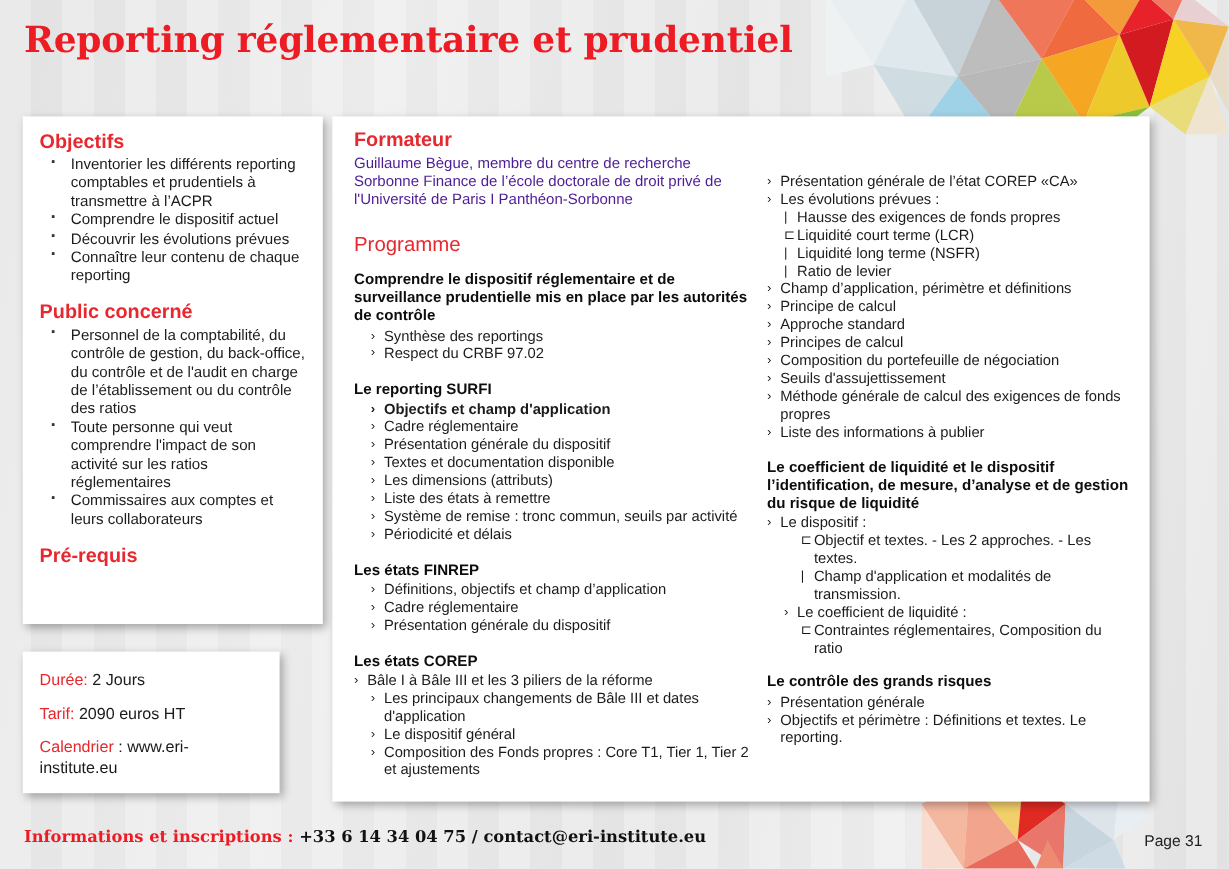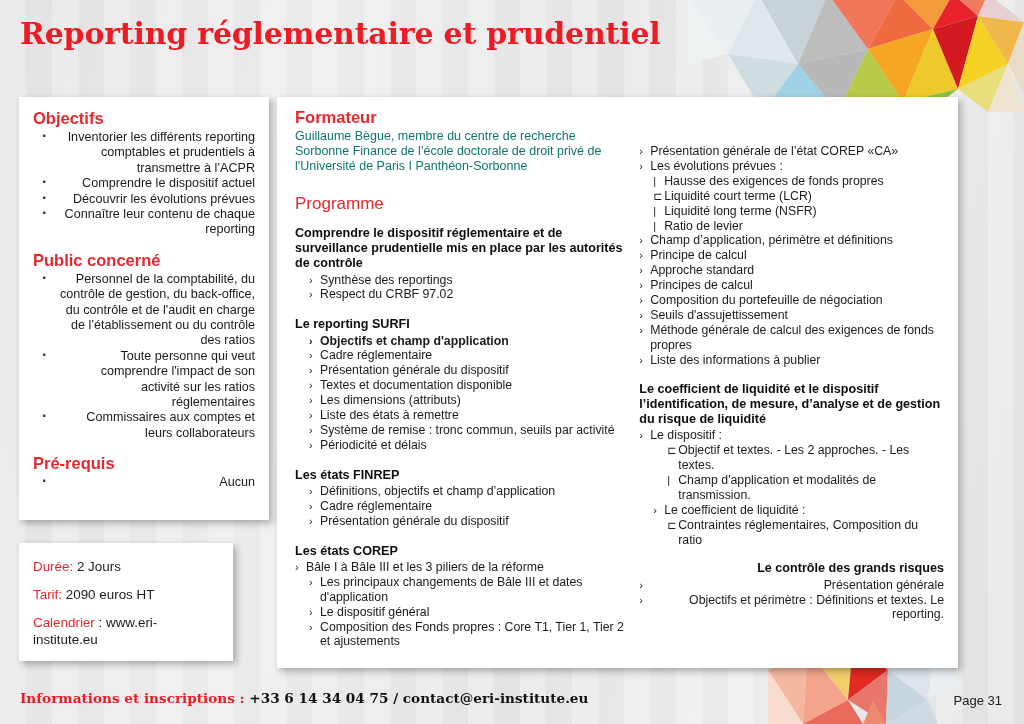--- a/index.html
+++ b/index.html
@@ -56,21 +56,21 @@
 
   
   .sec-head {
     color: #e8282f;
     font-size: 16.5px;
     font-weight: bold;
     margin: 0 0 2px 0;
     line-height: 1.15;
   }
   .left-inner { padding: 12px 14px 0 14px; }
-  ul.dots { list-style: none; margin: 0 0 0 0; padding: 0; text-align: right; }
+  ul.dots { list-style: none; margin: 0 0 0 0; padding: 0; }
   ul.dots > li {
     position: relative;
     padding-left: 26px;
     font-size: 12.6px;
     line-height: 15.4px;
     color: #1b1b1b;
     margin-bottom: 0px;
   }
   ul.dots > li::before {
     content: "\00B7";
@@ -88,21 +88,21 @@
   
   .main-cols {
     display: flex;
     padding: 11px 14px 0 18px;
     height: 100%;
   }
   .col-mid  { width: 350px; padding-right: 8px; }
   .col-right { width: 310px; padding-top: 36px; }
 
   .formateur-body {
-    font-size: 12.5px; line-height: 15.1px; color: #0f766e;
+    font-size: 12.5px; line-height: 15.1px; color: #4c1d95;
     margin: 0 0 0 0;
   }
   .prog-head {
     color: #e8282f; font-size: 17px; margin: 21px 0 12px 0; line-height: 1.1;
   }
   .blk-head {
     font-weight: bold; font-size: 12.6px; line-height: 15.2px;
     color: #0d0d0d; margin: 0 0 1px 0;
   }
   .blk { margin-bottom: 15px; }
@@ -119,21 +119,21 @@
   ul.chev > li > .mk {
     position: absolute; left: 0; top: 0;
     font-size: 11px; color: #1b1b1b;
   }
   ul.chev.ind1 { margin-left: 14px; }
   ul.chev.ind2 { margin-left: 28px; }
   ul.chev.ind0 { margin-left: 0px; }
   li.bold { font-weight: bold; }
 
   .right-blk { margin-bottom: 14px; }
-  .right-blk:last-child { margin-bottom: 0; text-align: right; }
+  .right-blk:last-child { margin-bottom: 0; }
 
   
   #footer {
     position: absolute; left: 20px; bottom: 18px;
     font-family: "DejaVu Serif", "Liberation Serif", serif;
     font-weight: bold; font-size: 13.6px;
     z-index: 5; white-space: nowrap;
   }
   #footer .f-red { color: #ed1c24; }
   #footer .f-blk { color: #111; }
@@ -217,23 +217,20 @@
           <li>Personnel de la comptabilité, du contrôle de gestion, du back-office, du contrôle et de l'audit en charge de l’établissement ou du contrôle des ratios</li>
           <li>Toute personne qui veut comprendre l'impact de son activité sur les ratios réglementaires</li>
           <li>Commissaires aux comptes et leurs collaborateurs</li>
         </ul>
       </div>
 
       <div class="gap-sm"></div>
 
       <div>
         <div class="sec-head">Pré-requis</div>
-        <ul class="dots">
-          <li>Aucun</li>
-        </ul>
       </div>
 
     </div>
   </div>
 
   <div class="card" id="card-left-bottom">
     <div class="left-inner">
       <div class="kv">
         <span class="k">Durée:</span>
         <span>2 Jours</span>

